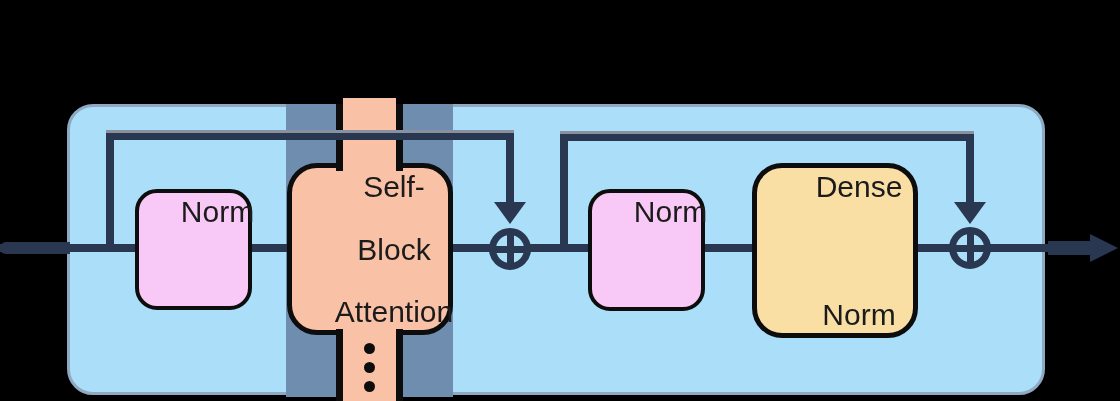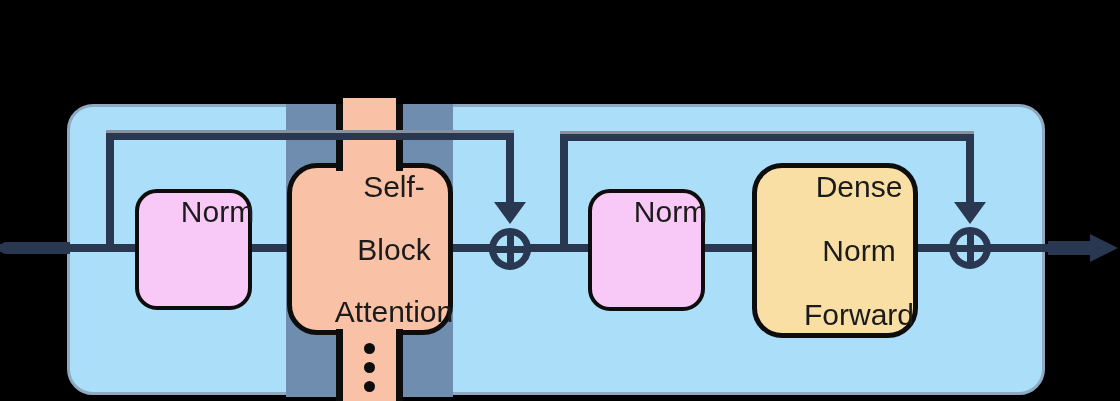--- a/index.html
+++ b/index.html
@@ -110,21 +110,20 @@
     <span>Attention</span>
   </div>
 
   <div class="abs node norm2">
     <span>Norm</span>
   </div>
 
   <div class="abs node dff">
     <span>Dense</span>
     <span>Norm</span>
-    <span>Forward</span>
   </div>
 
   <div class="abs stem stem-join-top"></div>
   <div class="abs stem stem-bottom"></div>
 
   <div class="abs dot" style="top:343px"></div>
   <div class="abs dot" style="top:362px"></div>
   <div class="abs dot" style="top:381px"></div>
 
   <div class="abs add add1">

